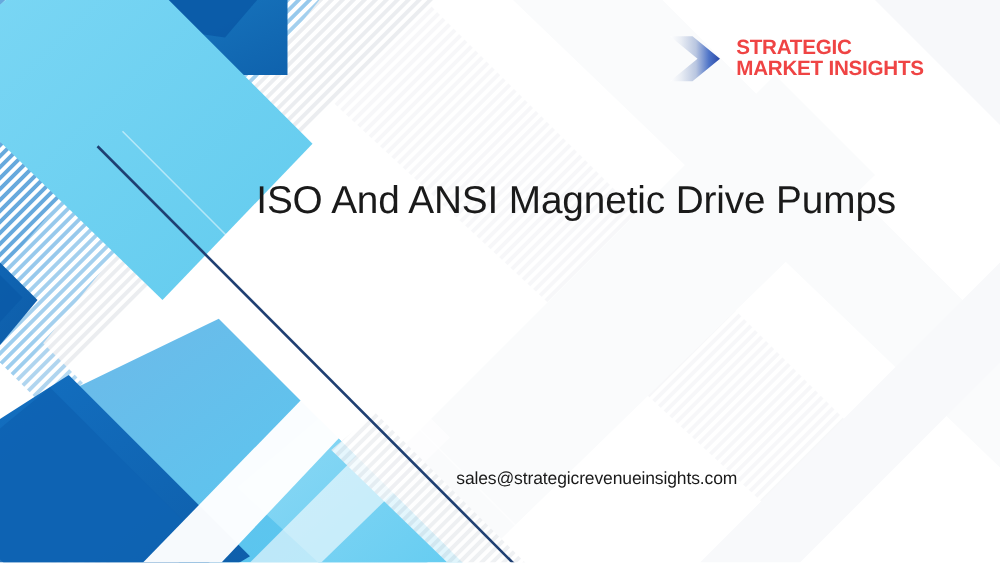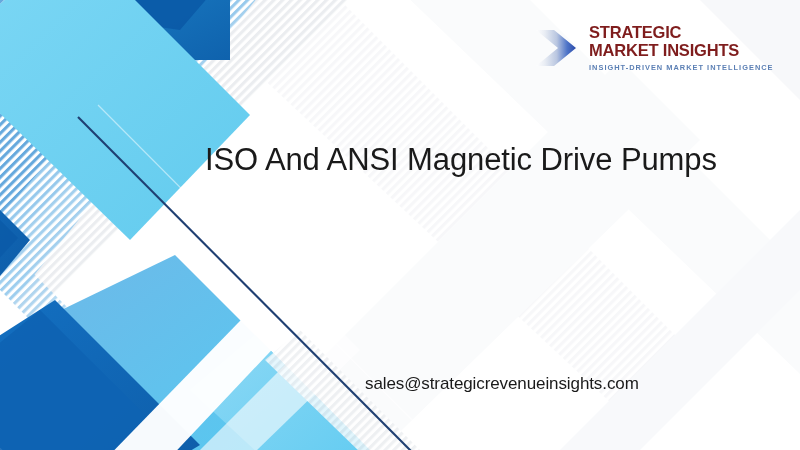--- a/index.html
+++ b/index.html
@@ -48,21 +48,21 @@
     display:flex;
     flex-direction:column;
     align-items:flex-start;
   }
   .logo-line1, .logo-line2 {
     font-family:"Liberation Sans", sans-serif;
     font-weight:bold;
     font-size:16.5px;
     line-height:17.5px;
     letter-spacing:-0.2px;
-    color:#7f1d1d;
+    color:#ef4444;
     white-space:nowrap;
   }
   .logo-tagline {
     margin-top:4px;
     font-family:"Liberation Sans", sans-serif;
     font-size:7.4px;
     font-weight:bold;
     letter-spacing:1.02px;
     color:#5b7fb4;
     white-space:nowrap;
@@ -83,21 +83,21 @@
     white-space:nowrap;
     z-index:30;
   }
 
   
   .email {
     position:absolute;
     left:365px;
     top:374px;
     font-family:"Liberation Sans", sans-serif;
-    font-size:17px;
+    font-size:14px;
     font-weight:normal;
     color:#1a1a1a;
     letter-spacing:-0.1px;
     white-space:nowrap;
     z-index:30;
   }
 </style>
 </head>
 <body>
 
@@ -214,21 +214,20 @@
             <stop offset="78%" stop-color="#4e74c8"></stop>
             <stop offset="100%" stop-color="#2a49a8"></stop>
           </linearGradient>
         </defs>
         <path d="M2,5 L20,5 L42,23 L20,41 L2,41 L24,23 Z" fill="url(#chevGrad)"></path>
       </svg>
     </div>
     <div class="logo-text">
       <div class="logo-line1">STRATEGIC</div>
       <div class="logo-line2">MARKET INSIGHTS</div>
-      <div class="logo-tagline">INSIGHT-DRIVEN MARKET INTELLIGENCE</div>
     </div>
   </div>
 
   <h1 class="title">ISO And ANSI Magnetic Drive Pumps</h1>
 
   <div class="email">sales@strategicrevenueinsights.com</div>
 
 </div>
 
 </body></html>

